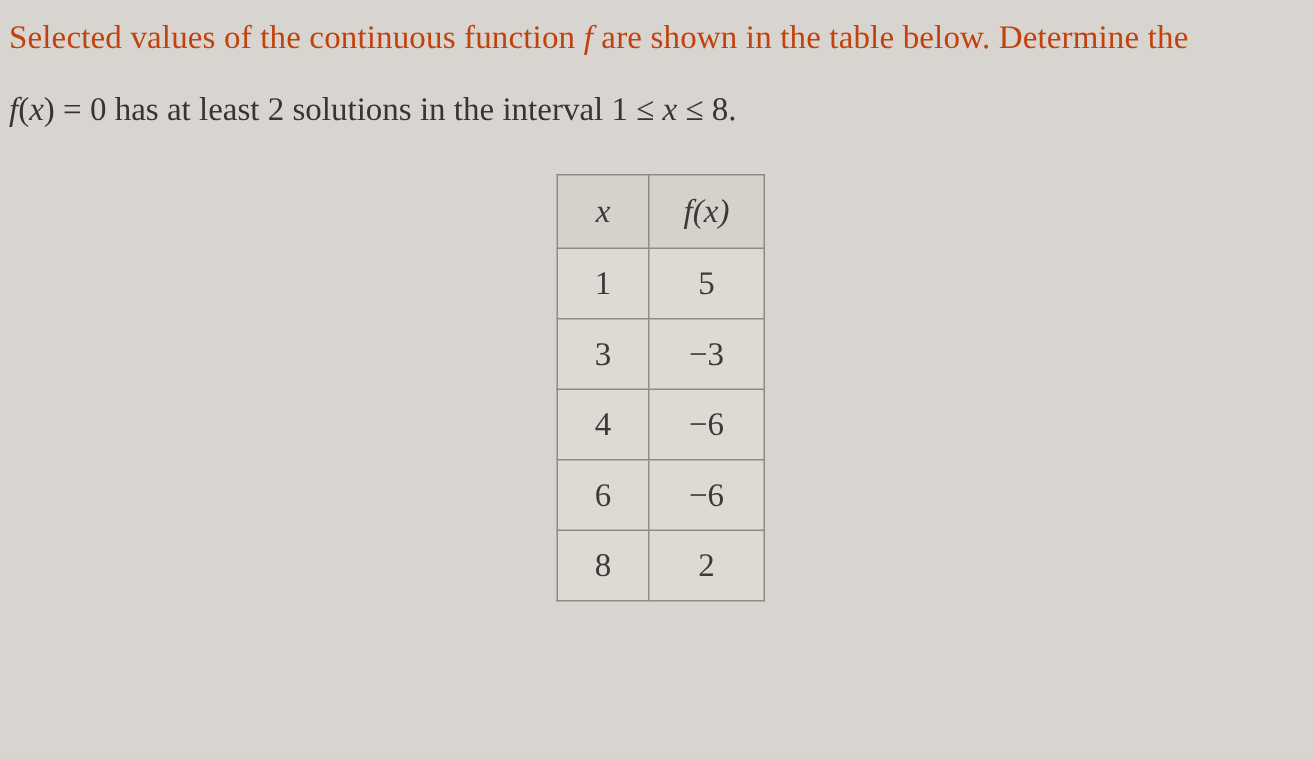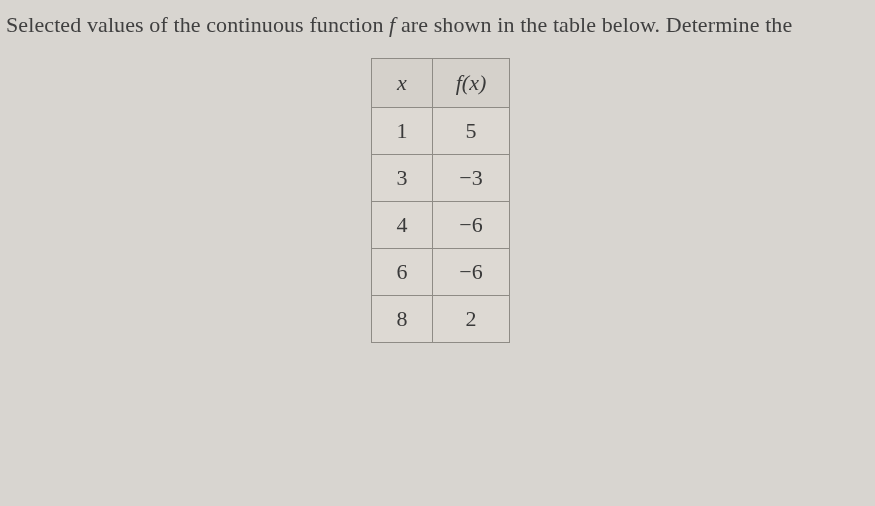--- a/index.html
+++ b/index.html
@@ -12,21 +12,21 @@
     color: #2a2a2a;
     overflow: hidden;
   }
   .page {
     padding: 10px 0 0 6px;
     box-sizing: border-box;
   }
   .prompt {
     font-size: 22px;
     line-height: 1.35;
-    color: #404040;
+    color: #c2410c;
     margin: 0 0 18px 0;
     letter-spacing: 0.1px;
   }
   .statement {
     font-size: 22px;
     line-height: 1.4;
     margin: 0 0 28px 0;
     color: #353535;
   }
   .mathi { font-style: italic; font-family: Georgia, serif; }
@@ -60,20 +60,23 @@
 </style>
 </head>
 <body>
 
 <div class="page">
 
   <p class="prompt">
     <span>Selected values of the continuous function </span><span class="mathi">f</span><span> are shown in the table below. Determine the</span><br>
   </p>
 
+  <p class="statement">
+    <span class="mathi">f</span><span>(</span><span class="mathi">x</span><span>)</span><span> = 0</span><span> has at least 2 solutions in the interval </span><span>1 ≤ </span><span class="mathi">x</span><span> ≤ 8.</span>
+  </p>
 
   <div class="table-wrap">
     <table class="values">
       <thead>
         <tr>
           <th class="col-x"><span class="mathi">x</span></th>
           <th class="col-fx"><span class="fxhdr">f(x)</span></th>
         </tr>
       </thead>
       <tbody>

